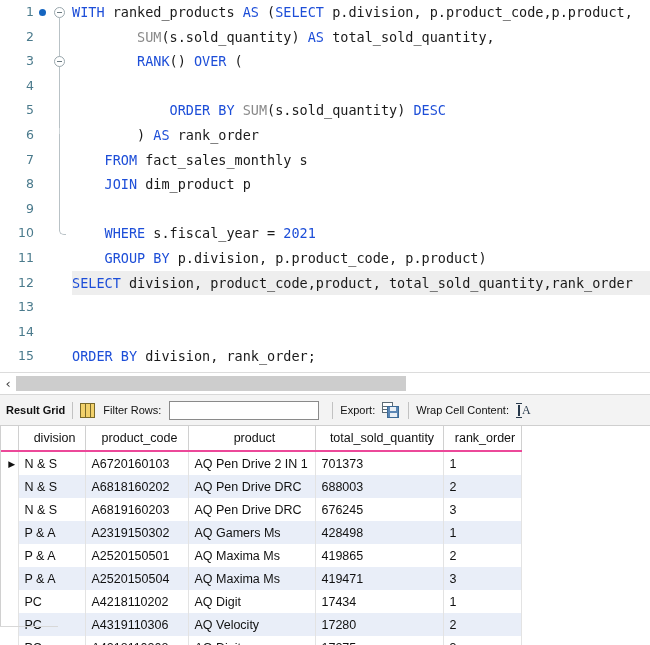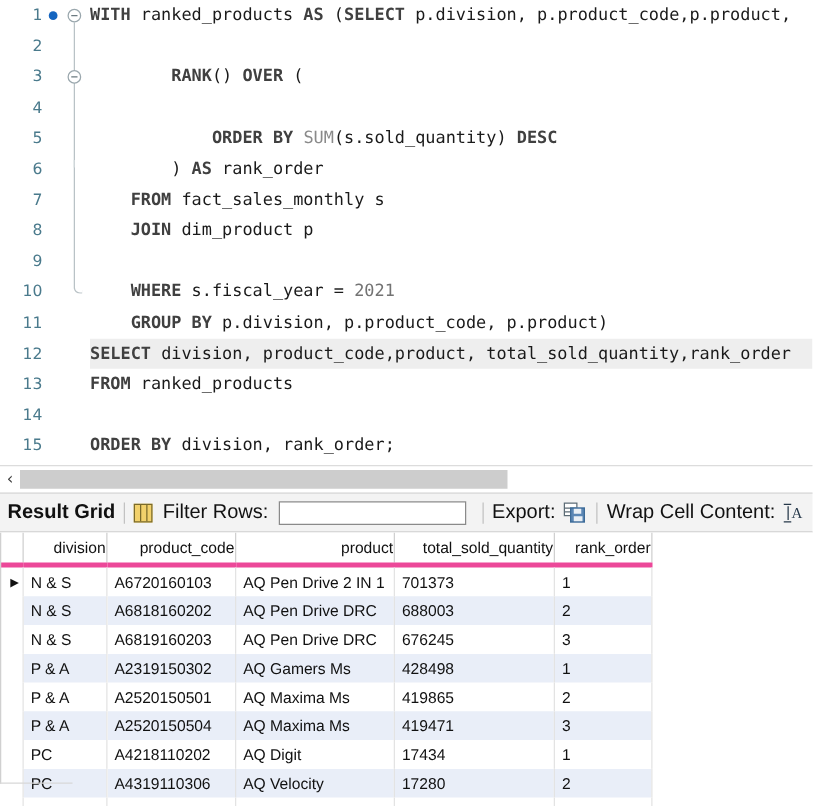--- a/index.html
+++ b/index.html
@@ -99,23 +99,23 @@
     box-sizing: border-box;
   }
   .code-text {
     position: absolute;
     left: 72px;
     top: 0;
     right: 0;
     height: 24.6px;
     color: #1a1a1a;
   }
-  .kw  { color: #404040; font-weight: bold; }
+  .kw  { color: #1d4ed8; font-weight: normal; }
   .fn  { color: #8a8a8a; }
-  .num { color: #737373; }
+  .num { color: #1d4ed8; }
 
   
   #hscroll {
     position: absolute;
     left: 0; top: 372px;
     width: 650px; height: 22px;
     background: #ffffff;
     border-top: 1px solid #dcdcdc;
   }
   .scroll-chevron {
@@ -148,21 +148,21 @@
     width: 650px; height: 32px;
     background: #f3f3f3;
     border-top: 1px solid #d8d8d8;
     border-bottom: 1px solid #cfcfcf;
     display: flex;
     align-items: center;
     padding-left: 6px;
     box-sizing: border-box;
   }
   .tb-label {
-    font-size: 16px;
+    font-size: 11px;
     color: #111;
     font-family: "Liberation Sans", sans-serif;
   }
   .tb-label.bold { font-weight: bold; }
   .tb-sep {
     width: 1px; height: 17px;
     background: #c2c2c2;
     margin: 0 7px;
   }
   .grid-icon {
@@ -285,24 +285,24 @@
   table.rgrid {
     border-collapse: collapse;
     table-layout: fixed;
     font-family: "Liberation Sans", sans-serif;
     font-size: 12.5px;
     width: 521px;
   }
   table.rgrid th {
     background: #ffffff;
     border-right: 1px solid #d0d0d0;
-    border-bottom: 4px solid #ec4899;
+    border-bottom: 2px solid #ec4899;
     font-weight: normal;
     color: #111;
-    text-align: right;
+    text-align: center;
     padding: 3px 0 3px 6px;
     height: 18px;
     white-space: nowrap;
     overflow: hidden;
   }
   table.rgrid td {
     border-right: 1px solid #e3e3e3;
     padding: 2px 0 2px 6px;
     height: 19px;
     color: #111;
@@ -342,32 +342,32 @@
 </style>
 </head>
 <body>
 
 <div id="editor">
   <div class="fold-rail"></div>
   <div class="fold-rail-mid"></div>
   <div class="fold-rail-tail"></div>
   <div id="code-lines">
       <div class="code-line"><span class="gutter-num">1</span><span class="bp-dot"></span><span class="fold-box"></span><span class="code-text"><span class="kw">WITH</span><span> ranked_products </span><span class="kw">AS</span><span> (</span><span class="kw">SELECT</span><span> p.division, p.product_code,p.product,</span></span></div>
-      <div class="code-line"><span class="gutter-num">2</span></div>
+      <div class="code-line"><span class="gutter-num">2</span><span class="code-text"><span>        </span><span class="fn">SUM</span><span>(s.sold_quantity) </span><span class="kw">AS</span><span> total_sold_quantity,</span></span></div>
       <div class="code-line"><span class="gutter-num">3</span><span class="fold-box"></span><span class="code-text"><span>        </span><span class="kw">RANK</span><span>() </span><span class="kw">OVER</span><span> (</span></span></div>
       <div class="code-line"><span class="gutter-num">4</span></div>
       <div class="code-line"><span class="gutter-num">5</span><span class="code-text"><span>            </span><span class="kw">ORDER BY</span><span> </span><span class="fn">SUM</span><span>(s.sold_quantity) </span><span class="kw">DESC</span></span></div>
       <div class="code-line"><span class="gutter-num">6</span><span class="code-text"><span>        ) </span><span class="kw">AS</span><span> rank_order</span></span></div>
       <div class="code-line"><span class="gutter-num">7</span><span class="code-text"><span>    </span><span class="kw">FROM</span><span> fact_sales_monthly s</span></span></div>
       <div class="code-line"><span class="gutter-num">8</span><span class="code-text"><span>    </span><span class="kw">JOIN</span><span> dim_product p</span></span></div>
       <div class="code-line"><span class="gutter-num">9</span></div>
       <div class="code-line"><span class="gutter-num">10</span><span class="code-text"><span>    </span><span class="kw">WHERE</span><span> s.fiscal_year = </span><span class="num">2021</span></span></div>
       <div class="code-line"><span class="gutter-num">11</span><span class="code-text"><span>    </span><span class="kw">GROUP BY</span><span> p.division, p.product_code, p.product)</span></span></div>
       <div class="code-line hl"><span class="gutter-num">12</span><span class="code-text"><span class="kw">SELECT</span><span> division, product_code,product, total_sold_quantity,rank_order</span></span></div>
-      <div class="code-line"><span class="gutter-num">13</span><span class="code-text"><span class="kw">FROM</span><span> ranked_products</span></span></div>
+      <div class="code-line"><span class="gutter-num">13</span></div>
       <div class="code-line"><span class="gutter-num">14</span></div>
       <div class="code-line"><span class="gutter-num">15</span><span class="code-text"><span class="kw">ORDER BY</span><span> division, rank_order;</span></span></div>
     </div>
 </div>
 
 <div id="hscroll">
   <div class="scroll-chevron">‹</div>
   <div class="scroll-track">
     <div class="scroll-thumb"></div>
   </div>

